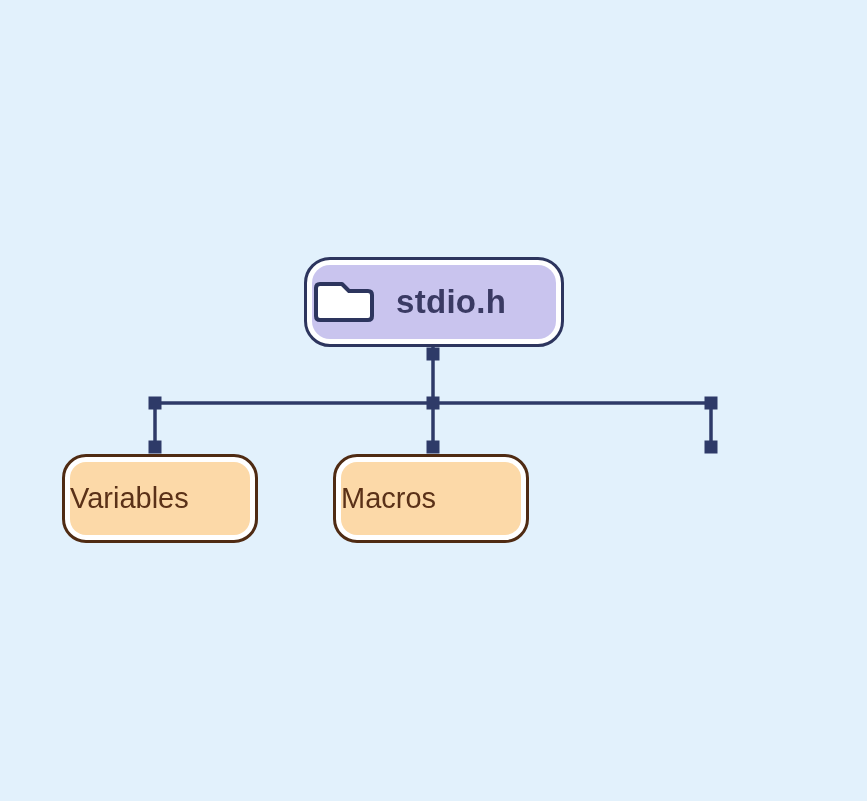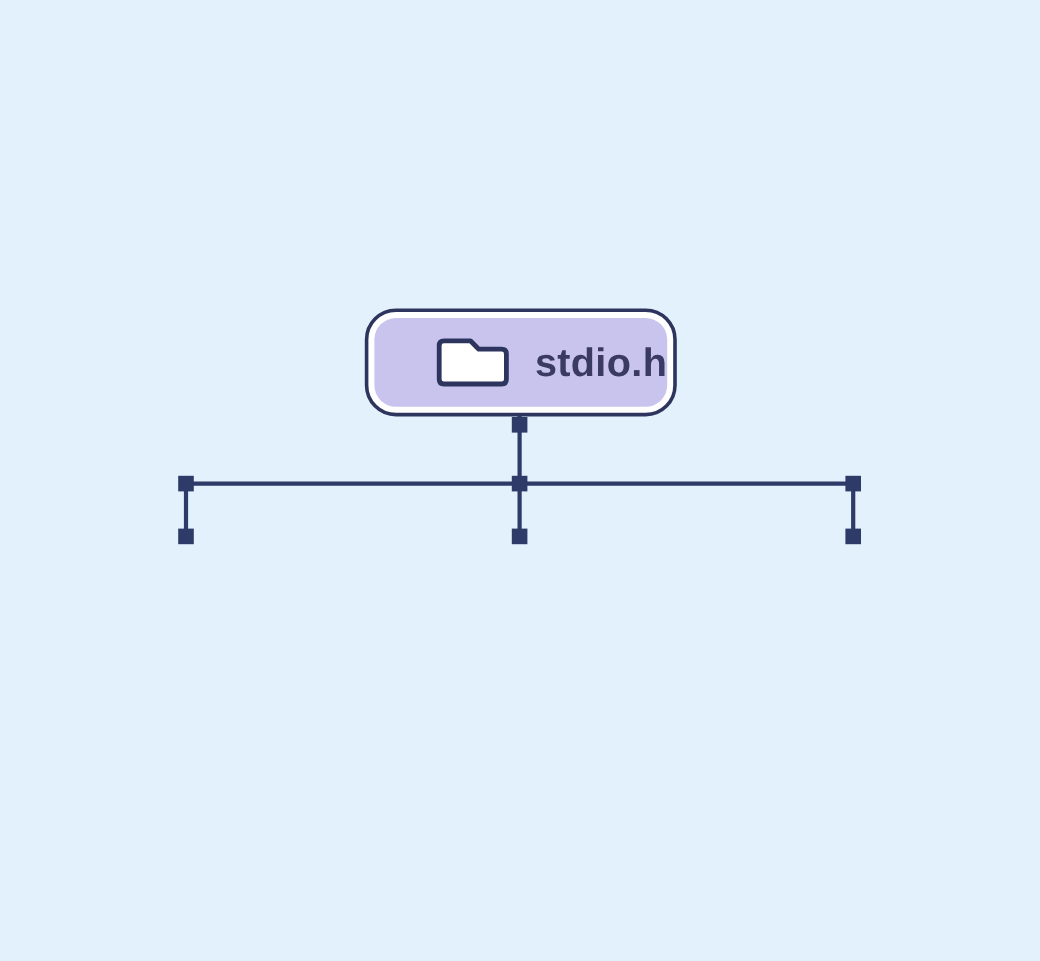--- a/index.html
+++ b/index.html
@@ -25,21 +25,21 @@
     z-index: 2;
     box-sizing: border-box;
     background: #ffffff;
     padding: 5px;
   }
   .node .inner {
     height: 100%;
     box-sizing: border-box;
     display: flex;
     align-items: center;
-    justify-content: flex-end;
+    justify-content: flex-start;
     gap: 20px;
   }
   .node.root {
     left: 304px;
     top: 257px;
     width: 260px;
     height: 90px;
     border: 3.5px solid var(--root-border, #2d355e);
     border-radius: 26px;
   }
@@ -104,16 +104,26 @@
     <div class="inner">
       <span class="icon-wrap">
         <svg width="64" height="46" viewBox="0 0 64 46">
           <path d="M8 5 H30 L37 12 H56 Q60 12 60 16 V37 Q60 41 56 41 H8 Q4 41 4 37 V9 Q4 5 8 5 Z" fill="#ffffff" stroke="#2d355e" stroke-width="4" stroke-linejoin="round" stroke-linecap="round"></path>
         </svg>
       </span>
       <span class="label">stdio.h</span>
     </div>
   </div>
 
+  <div class="node child" id="child-0">
+    <div class="inner">
+      <span class="label">Variables</span>
+    </div>
+  </div>
 
+  <div class="node child" id="child-1">
+    <div class="inner">
+      <span class="label">Macros</span>
+    </div>
+  </div>
 
 
 </div>
 
 </body></html>

